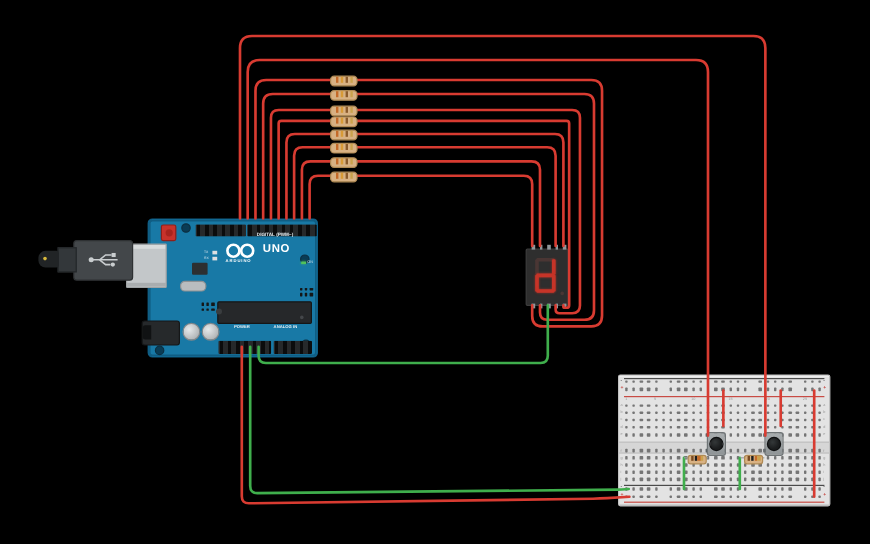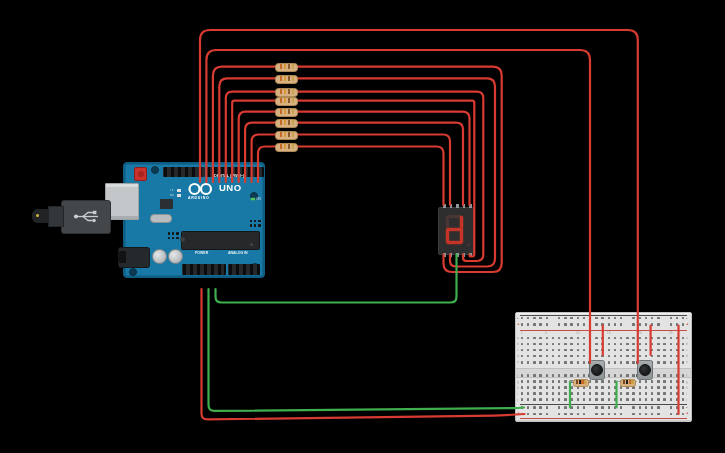--- a/index.html
+++ b/index.html
@@ -13,21 +13,21 @@
        background-image:repeating-linear-gradient(90deg,#26292b 0 1px,#0b0c0d 1px 4px,#26292b 4px 6.9px);}
   .cap{border-radius:50%;background:radial-gradient(circle at 35% 35%, #e6e9ea, #b4b8ba 70%, #8e9294);border:1px solid #83878a;}
   .legsq{background:#585e61;border-radius:.5px;}
   svg{display:block;}
 </style>
 </head>
 <body>
 
 <div id="canvas">
 
-  <div class="abs board" style="left:123px;top:162px;width:140px;height:113.5px;text-align:center;">
+  <div class="abs board" style="left:123px;top:182px;width:140px;height:113.5px;text-align:center;">
 
     <div class="abs" style="left:26.5px;top:2.5px;width:6px;height:6px;border-radius:50%;background:#0a3c55;border:1px solid #0c2f42;"></div>
     <div class="abs" style="left:126px;top:28.5px;width:6px;height:6px;border-radius:50%;background:#0a3c55;border:1px solid #0c2f42;"></div>
     <div class="abs" style="left:5px;top:105px;width:6px;height:6px;border-radius:50%;background:#0a3c55;border:1px solid #0c2f42;"></div>
     <div class="abs" style="left:127px;top:100px;width:6px;height:6px;border-radius:50%;background:#0a3c55;border:1px solid #0c2f42;"></div>
 
     <div class="abs hdr" style="left:39px;top:3.5px;width:41.5px;height:10.5px;"></div>
     <div class="abs hdr" style="left:82px;top:3.5px;width:57.5px;height:10.5px;"></div>
     <div class="abs hdr" style="left:58px;top:101px;width:44px;height:10.5px;"></div>
     <div class="abs hdr" style="left:104px;top:101px;width:31.5px;height:10.5px;"></div>

